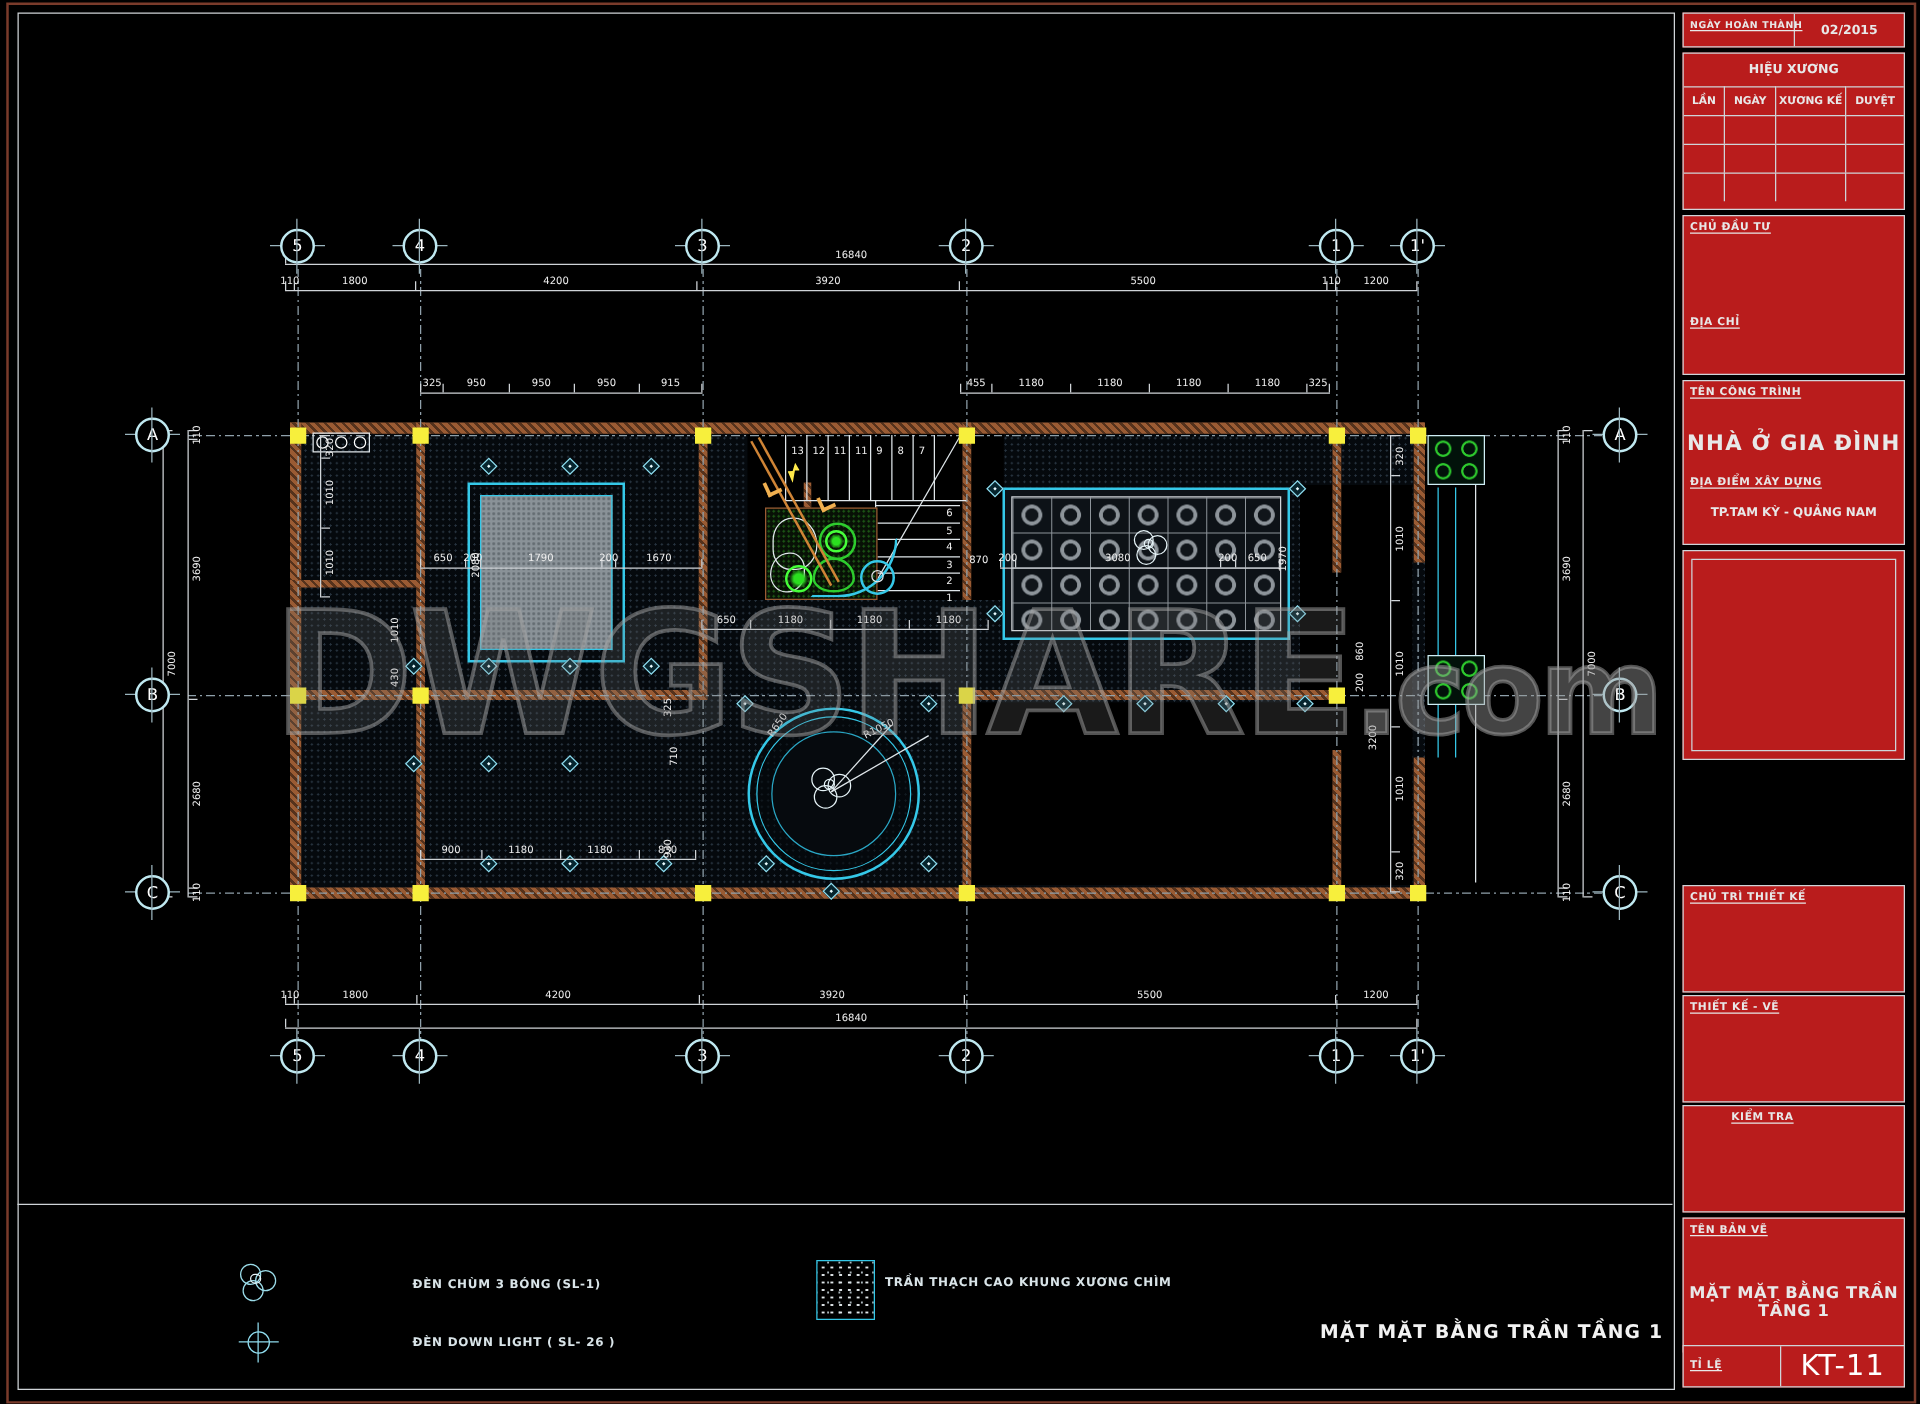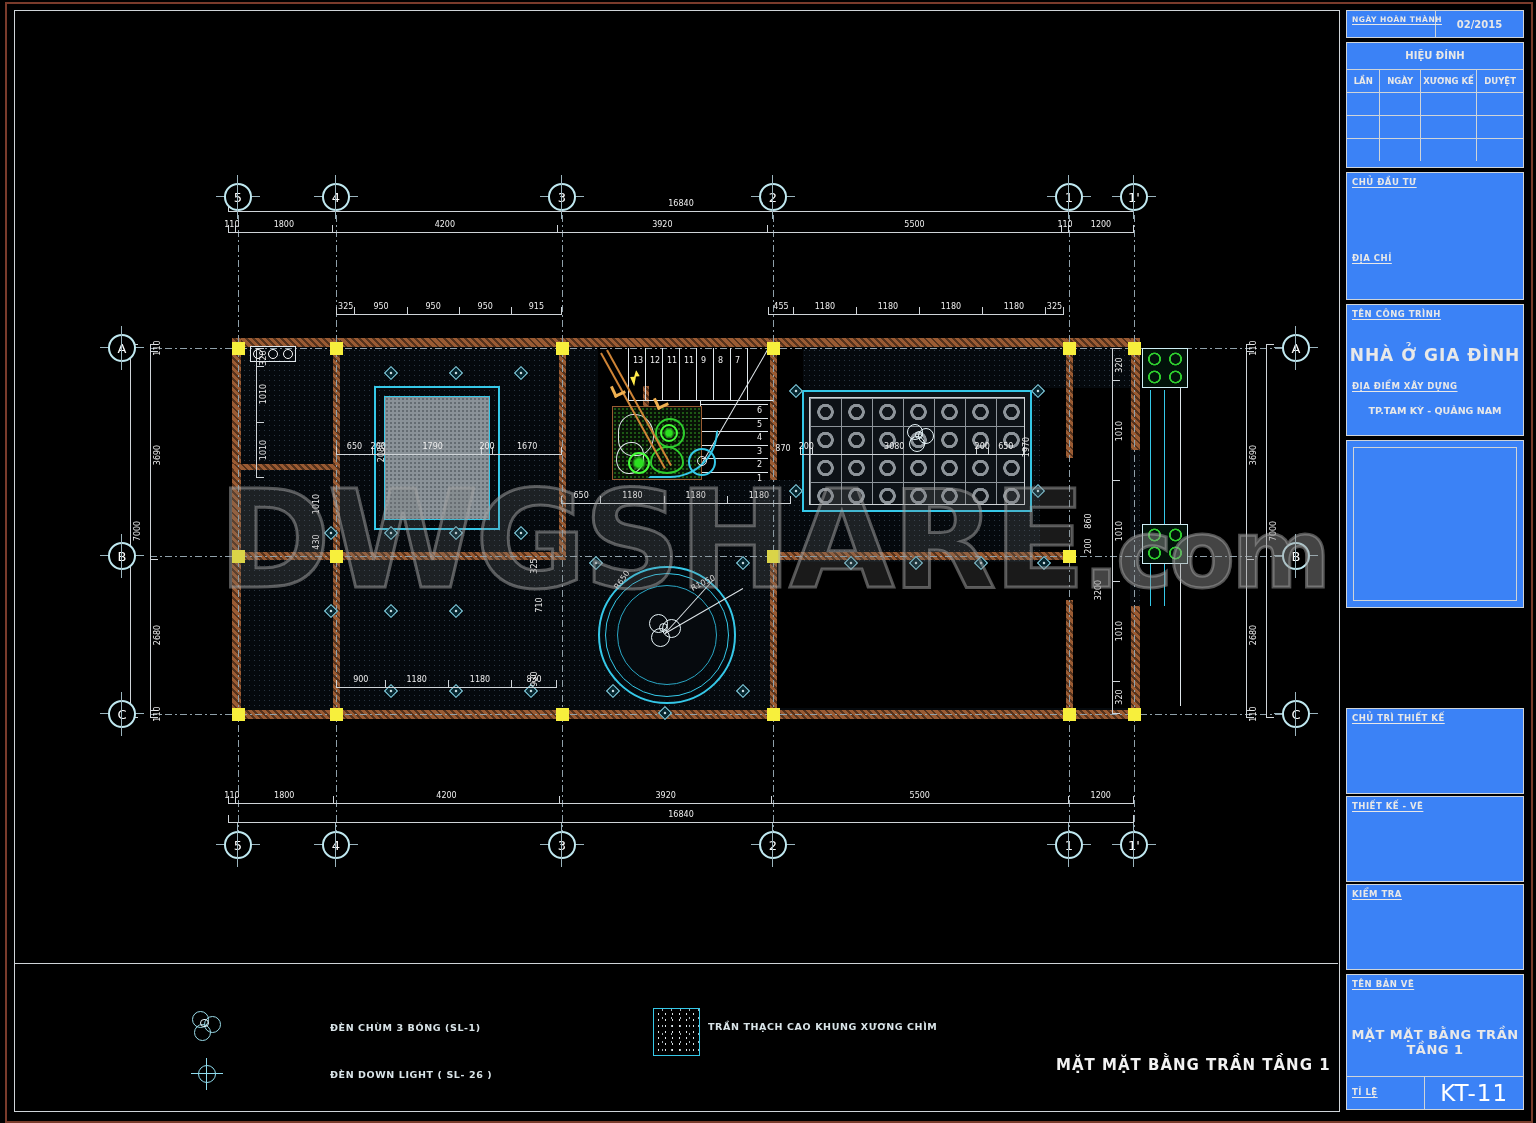--- a/index.html
+++ b/index.html
@@ -4,21 +4,21 @@
 <style>
   html,body{margin:0;padding:0;background:#000;}
   .sheet{position:relative;width:1536px;height:1123px;background:#000;overflow:hidden;
          font-family:"DejaVu Sans",sans-serif;color:#e8e8e8;}
   .frame-brown{position:absolute;left:5px;top:2px;width:1524px;height:1117px;border:2px solid #7a3b2b;}
   .frame-white{position:absolute;left:14px;top:10px;width:1324px;height:1100px;border:1px solid #cfd4d8;}
   .legend-sep{position:absolute;left:14px;top:963px;width:1324px;height:0;border-top:1px solid #cfd4d8;}
 
   
   .tb{position:absolute;left:1346px;top:10px;width:180px;height:1100px;font-size:8.5px;}
-  .tb .box{position:absolute;left:0;width:178px;border:1px solid #cfd4d8;background:#3b82f6;box-sizing:border-box;}
+  .tb .box{position:absolute;left:0;width:178px;border:1px solid #cfd4d8;background:#b91c1c;box-sizing:border-box;}
   .tb .lbl{display:inline-block;margin:4px 0 0 5px;font-weight:bold;letter-spacing:.5px;
            text-decoration:underline;text-underline-offset:2px;white-space:nowrap;}
   .tb .center{text-align:center;}
   .tbl{display:grid;grid-template-columns:19% 23% 32% 26%;}
   .tbl .c{border-right:1px solid #cfd4d8;border-top:1px solid #cfd4d8;height:22px;
           display:flex;align-items:center;justify-content:center;font-weight:bold;}
   .tbl .c:nth-child(4n){border-right:none;}
   .projname{font-size:17px;font-weight:bold;letter-spacing:1px;text-align:center;margin-top:26px;}
   .loc{font-size:9.5px;font-weight:bold;text-align:center;margin-top:14px;}
   .innerbox{position:absolute;left:6px;top:6px;right:6px;bottom:6px;border:1px solid #cfd4d8;}
@@ -603,21 +603,21 @@
   <div class="lg-label" style="left:330px;top:1069px;">ĐÈN DOWN LIGHT ( SL- 26 )</div>
   <div class="lg-hatch"></div>
   <div class="lg-label" style="left:708px;top:1021px;">TRẦN THẠCH CAO KHUNG XƯƠNG CHÌM</div>
 
   <div class="tb">
     <div class="box" style="top:0;height:28px;display:flex;">
       <div style="width:50%;border-right:1px solid #cfd4d8;"><span class="lbl" style="font-size:7.5px;">NGÀY HOÀN THÀNH</span></div>
       <div style="flex:1;display:flex;align-items:center;justify-content:center;font-weight:bold;font-size:10px;">02/2015</div>
     </div>
     <div class="box" style="top:32px;height:126px;">
-      <div class="center" style="height:26px;line-height:26px;font-weight:bold;font-size:10px;">HIỆU ĐÍNH</div>
+      <div class="center" style="height:26px;line-height:26px;font-weight:bold;font-size:10px;">HIỆU XƯƠNG</div>
       <div class="tbl">
         <div class="c">LẦN</div>
         <div class="c">NGÀY</div>
         <div class="c">XƯƠNG KẾ</div>
         <div class="c">DUYỆT</div>
         <div class="c"></div>
           <div class="c"></div>
           <div class="c"></div>
           <div class="c"></div>
         <div class="c"></div>
@@ -642,21 +642,21 @@
     </div>
     <div class="box" style="top:430px;height:168px;">
       <div class="innerbox"></div>
     </div>
     <div class="box" style="top:786px;height:86px;">
       <span class="lbl">THIẾT KẾ - VẼ</span>
     </div>
     <div class="box" style="top:698px;height:86px;">
       <span class="lbl">CHỦ TRÌ THIẾT KẾ</span>
     </div>
-    <div class="box" style="top:874px;height:86px;">
+    <div class="box" style="top:874px;height:86px;padding-left:33px;">
       <span class="lbl">KIỂM TRA</span>
     </div>
     <div class="box" style="top:964px;height:108px;">
       <span class="lbl">TÊN BẢN VẼ</span>
       <div class="dwname">MẶT MẶT BẰNG TRẦN TẦNG 1</div>
     </div>
     <div class="box" style="top:1066px;height:34px;">
       <div class="scale-row">
         <div class="sl"><span class="lbl" style="margin-top:10px;">TỈ LỆ</span></div>
         <div class="sv">KT-11</div>

